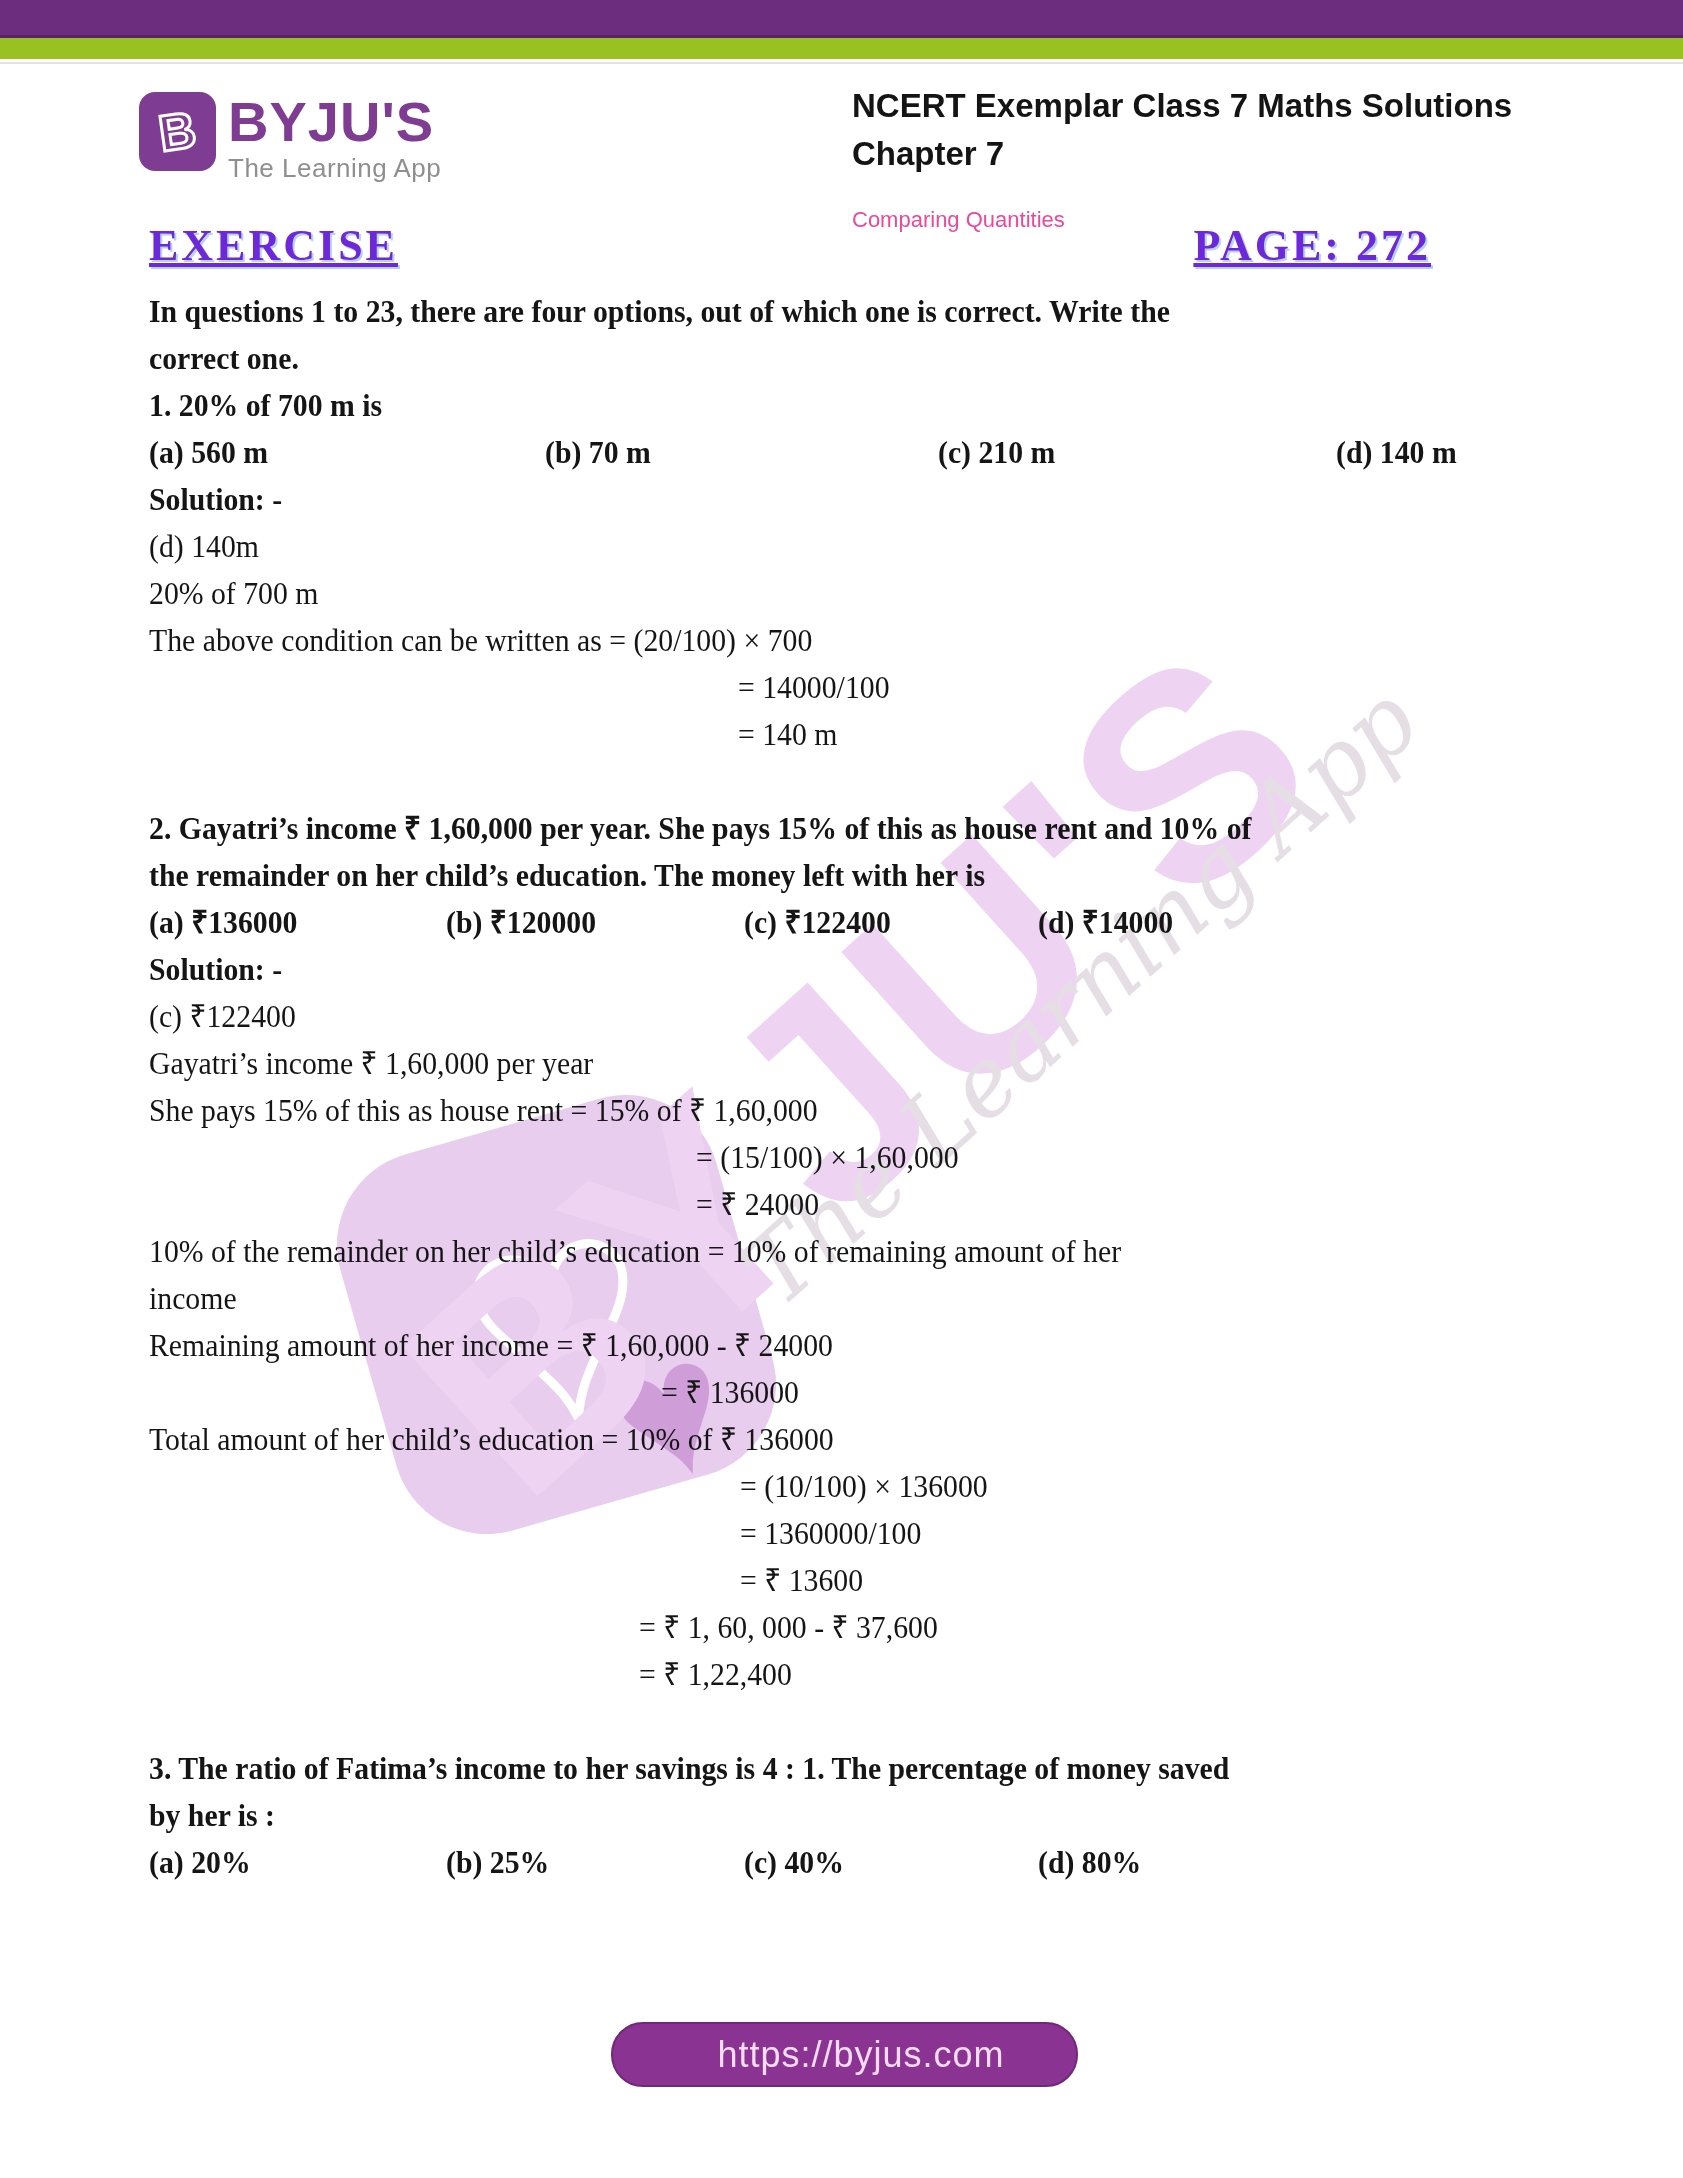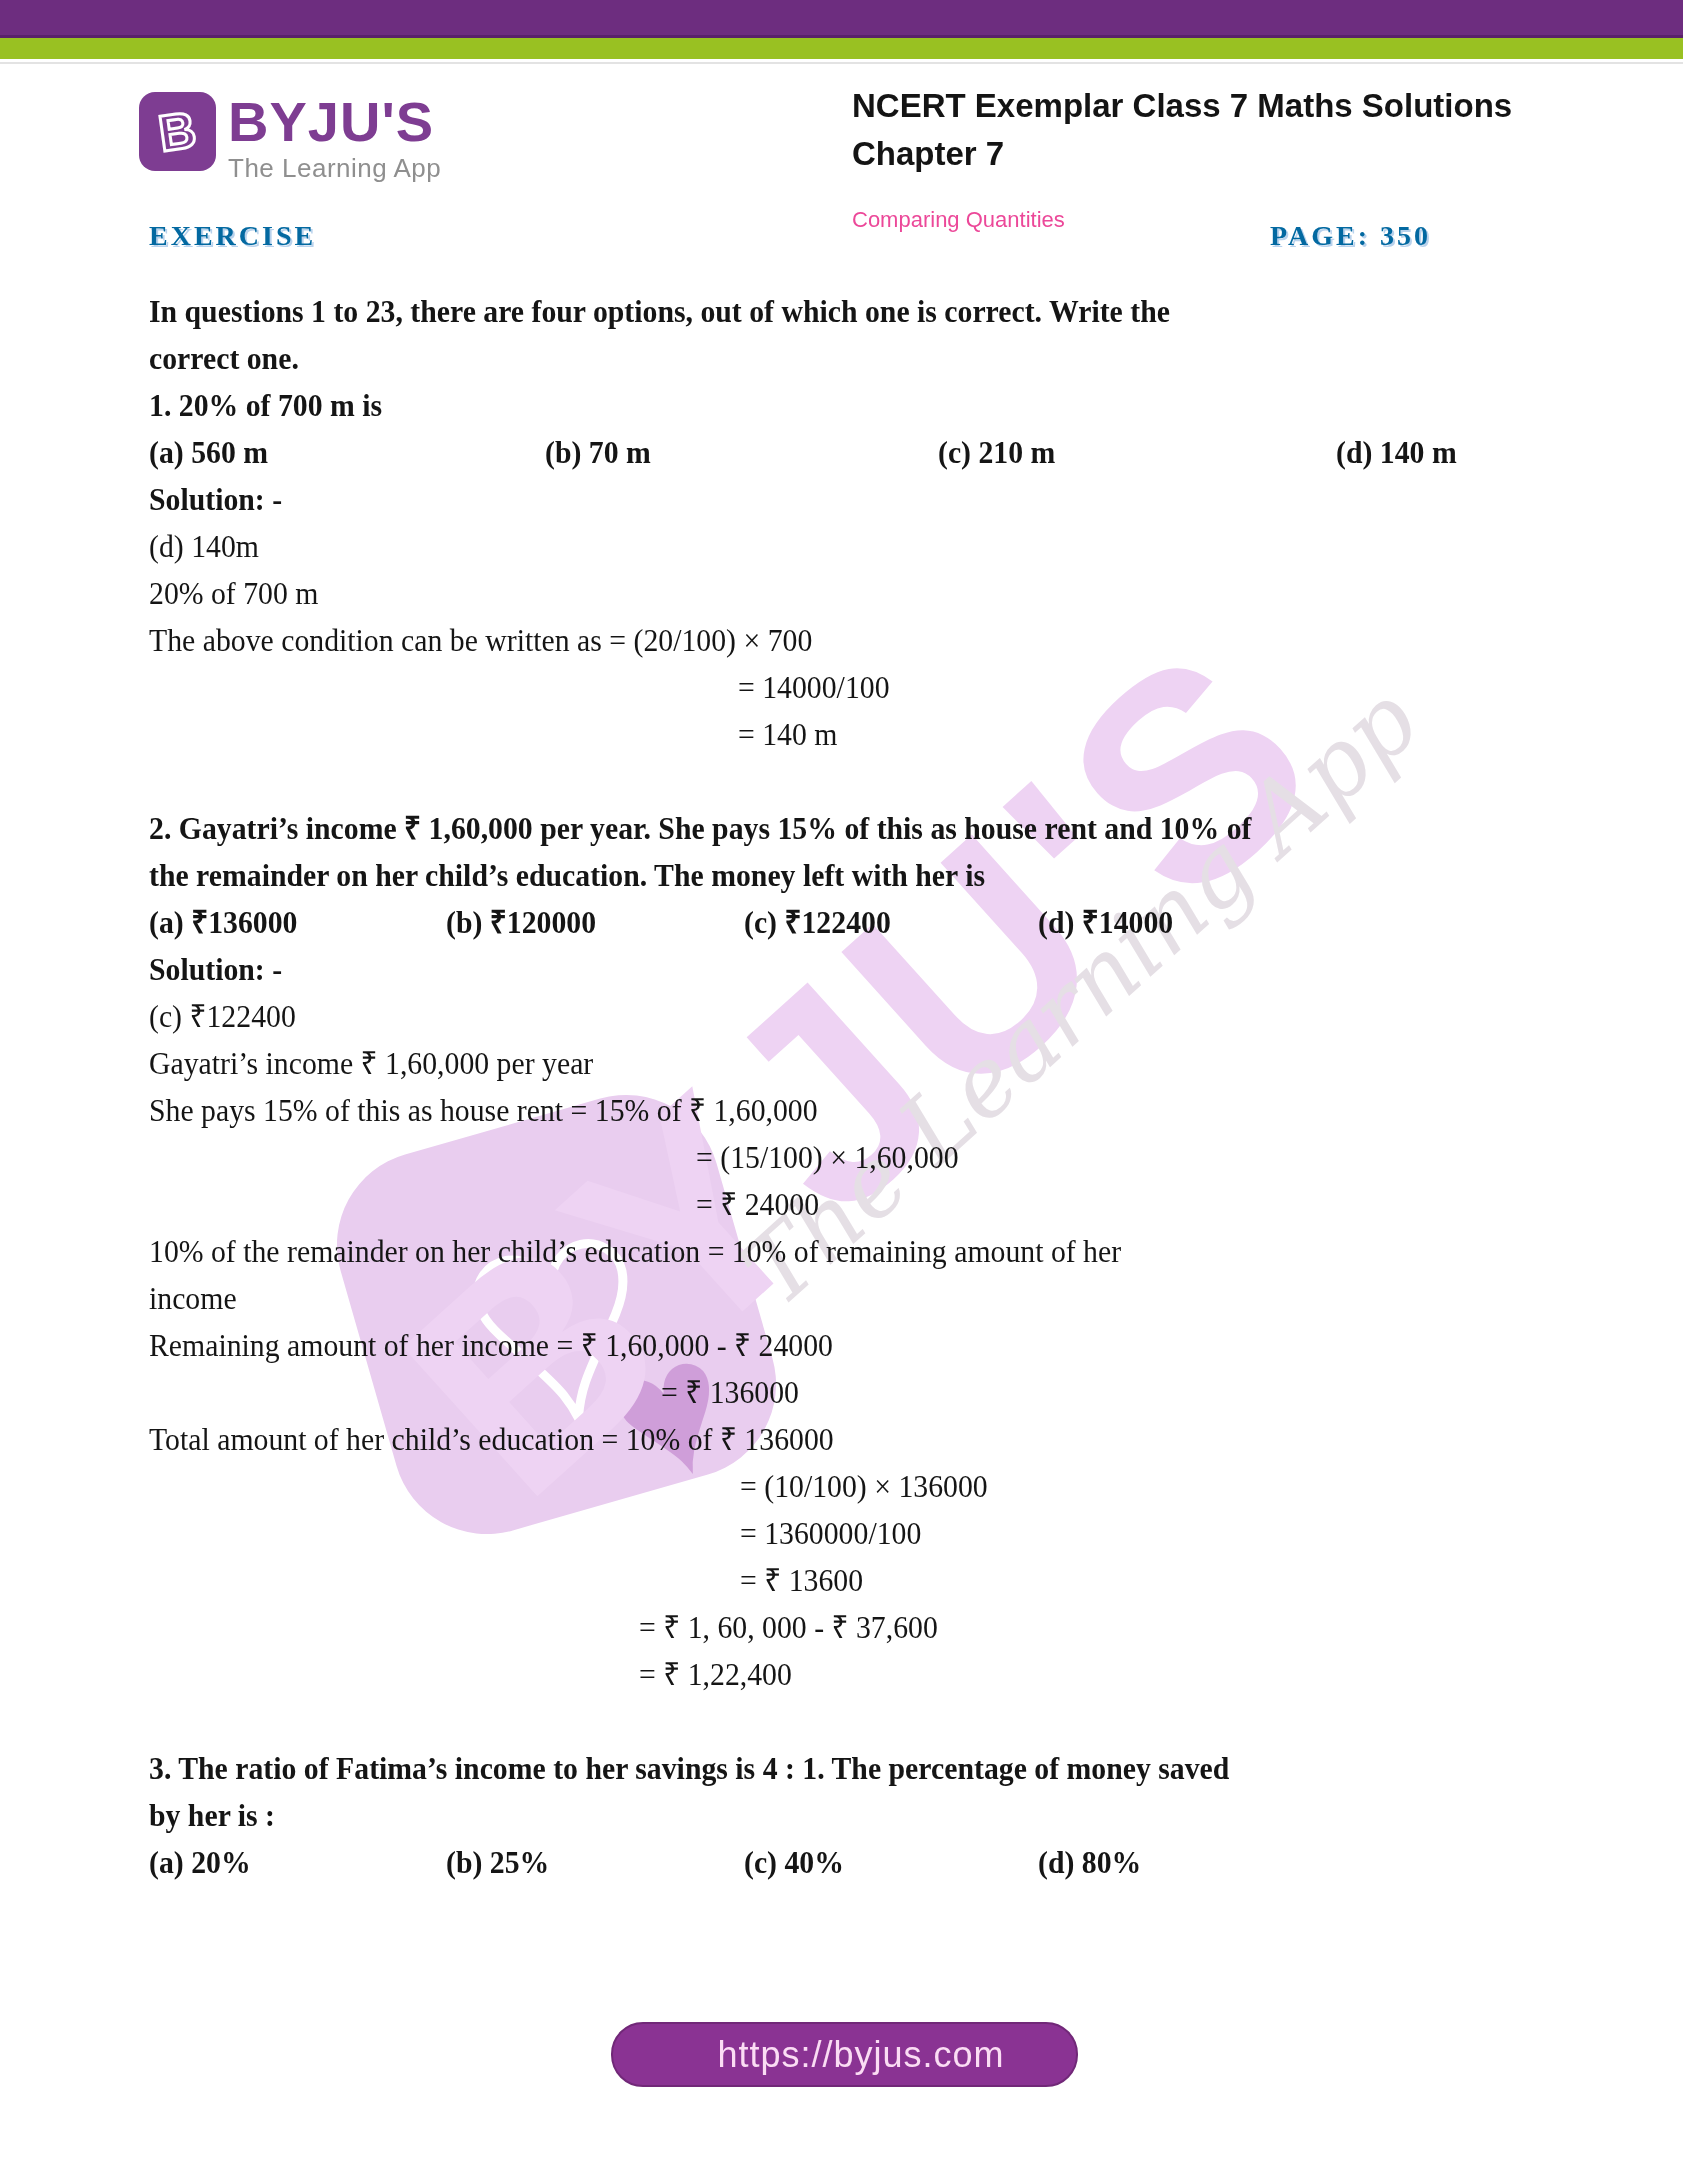--- a/index.html
+++ b/index.html
@@ -57,22 +57,23 @@
   .logo-name{font-size:56px;font-weight:800;color:#7e3d92;letter-spacing:1px;line-height:59px;}
   .logo-tagline{font-size:26px;font-weight:500;color:#8f8f8f;margin-top:2px;letter-spacing:0.5px;}
   .doc-title{position:absolute;left:713px;top:0;}
   .title-1{font-size:33px;font-weight:600;color:#141414;line-height:48px;}
   .title-2{font-size:22px;font-weight:400;color:#ec4899;line-height:40px;margin-top:22px;}
 
   
   .section-row{position:absolute;top:220px;left:149px;width:1282px;z-index:2;}
   .heading-blue{
     font-family:"Liberation Serif",serif;font-weight:bold;
-    font-size:28px;letter-spacing:3px;color:#0369a1;
+    font-size:44px;letter-spacing:3px;color:#6d28d9;
     text-shadow:2px 2px 0 #b9d2ec;
+    text-decoration:underline;
   }
   .page-label{position:absolute;right:0;top:0;}
 
   
   .content{position:absolute;top:287px;left:149px;right:0;z-index:1;font-family:Liberation Serif, serif;}
   .line{position:relative;height:47px;}
   .seg{
     position:absolute;top:2px;white-space:nowrap;
     font-size:32px;color:#151515;line-height:44px;
     transform:scaleX(0.93);transform-origin:0 0;
@@ -116,21 +117,21 @@
       </div>
     </div>
     <div class="doc-title">
       <div class="title-1">NCERT Exemplar Class 7 Maths Solutions Chapter 7</div>
       <div class="title-2">Comparing Quantities</div>
     </div>
   </div>
 
   <div class="section-row">
     <span class="heading-blue">EXERCISE</span>
-    <span class="heading-blue page-label">PAGE: 350</span>
+    <span class="heading-blue page-label">PAGE: 272</span>
   </div>
 
   <main class="content" id="content">
       <div class="line">
         <span class="seg b" style="left: 0px;">In questions 1 to 23, there are four options, out of which one is correct. Write the</span>
       </div>
       <div class="line">
         <span class="seg b" style="left: 0px;">correct one.</span>
       </div>
       <div class="line">

